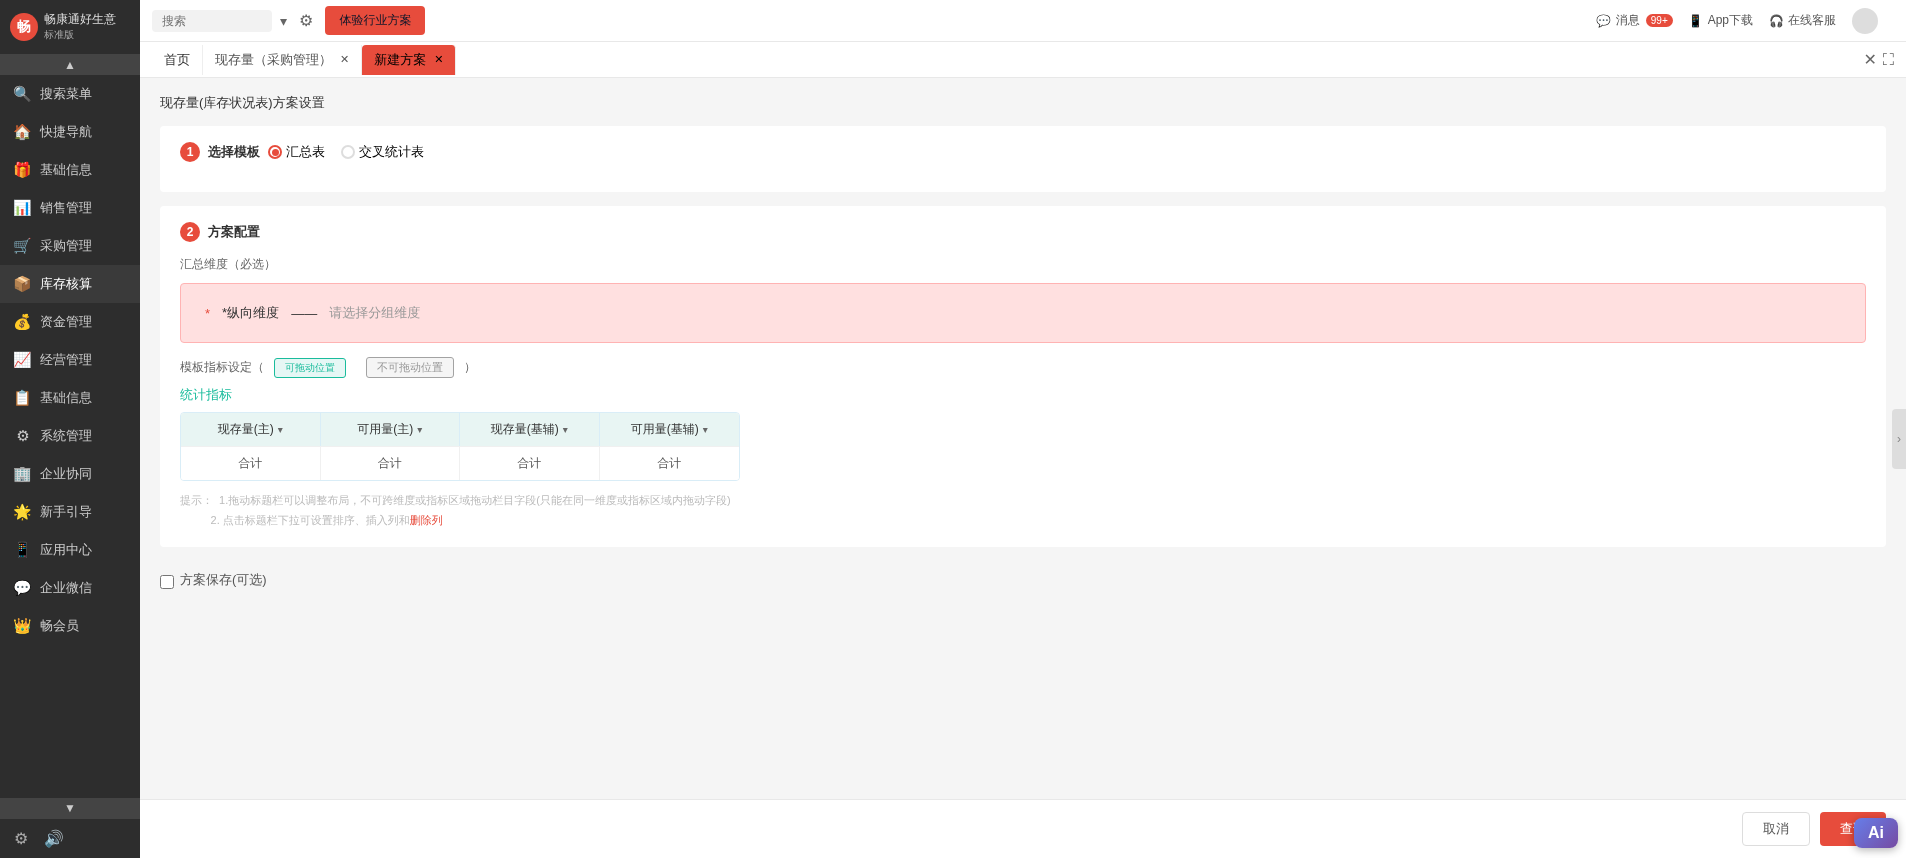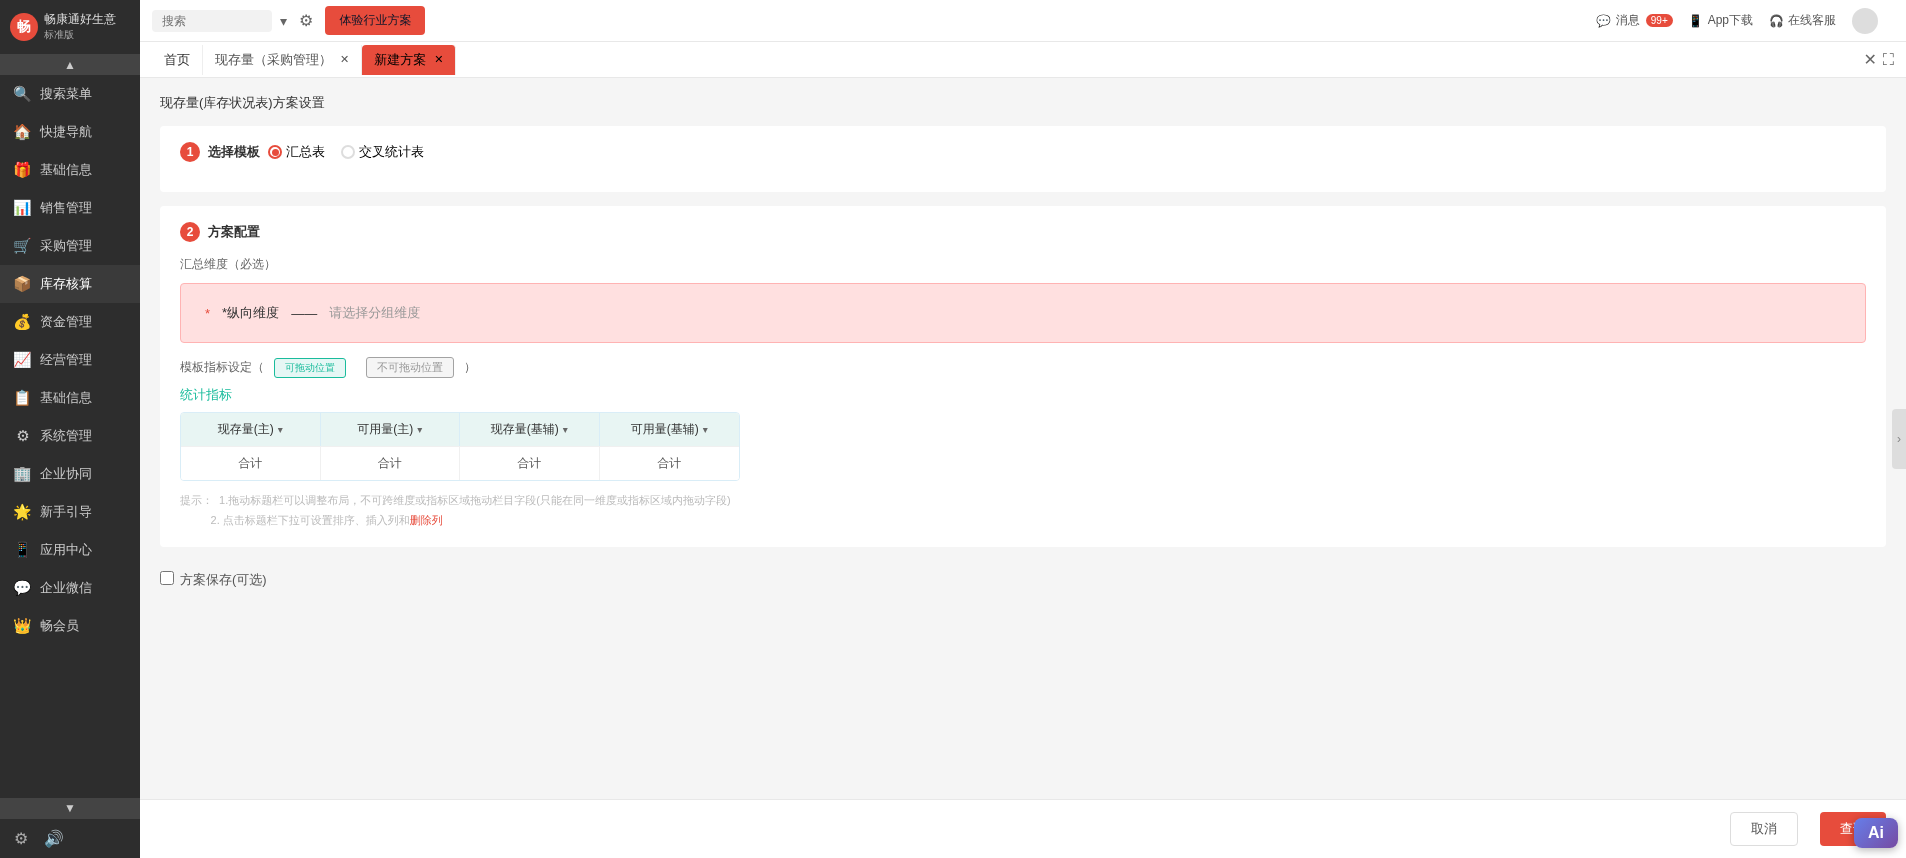--- a/index.html
+++ b/index.html
@@ -215,33 +215,33 @@
     .td-cell:last-child { border-right: none; }
     .dropdown-arrow { font-size: 10px; color: #666; }
 
     
     .tips-section { margin-top: 10px; }
     .tip-text { font-size: 11px; color: #bbb; line-height: 1.8; }
     .tip-link { color: #e74c3c; }
 
     
     .save-option {
-      display: flex; align-items: flex-start; gap: 6px;
+      display: flex; align-items: flex-end; gap: 6px;
       padding: 10px 0;
     }
     .save-checkbox {
       width: 14px; height: 14px; border: 1px solid #ccc; cursor: pointer;
     }
     .save-label { font-size: 13px; color: #555; }
 
     
     .footer-bar {
       background: #fff;
       padding: 12px 20px;
-      display: flex; justify-content: flex-end; gap: 22px;
+      display: flex; justify-content: flex-end; gap: 10px;
       border-top: 1px solid #e8e8e8;
     }
     .btn-cancel {
       background: #fff; border: 1px solid #ddd; border-radius: 4px;
       padding: 7px 20px; font-size: 13px; cursor: pointer; color: #555;
     }
     .btn-query {
       background: #e74c3c; border: none; border-radius: 4px;
       padding: 7px 20px; font-size: 13px; cursor: pointer; color: white;
     }

